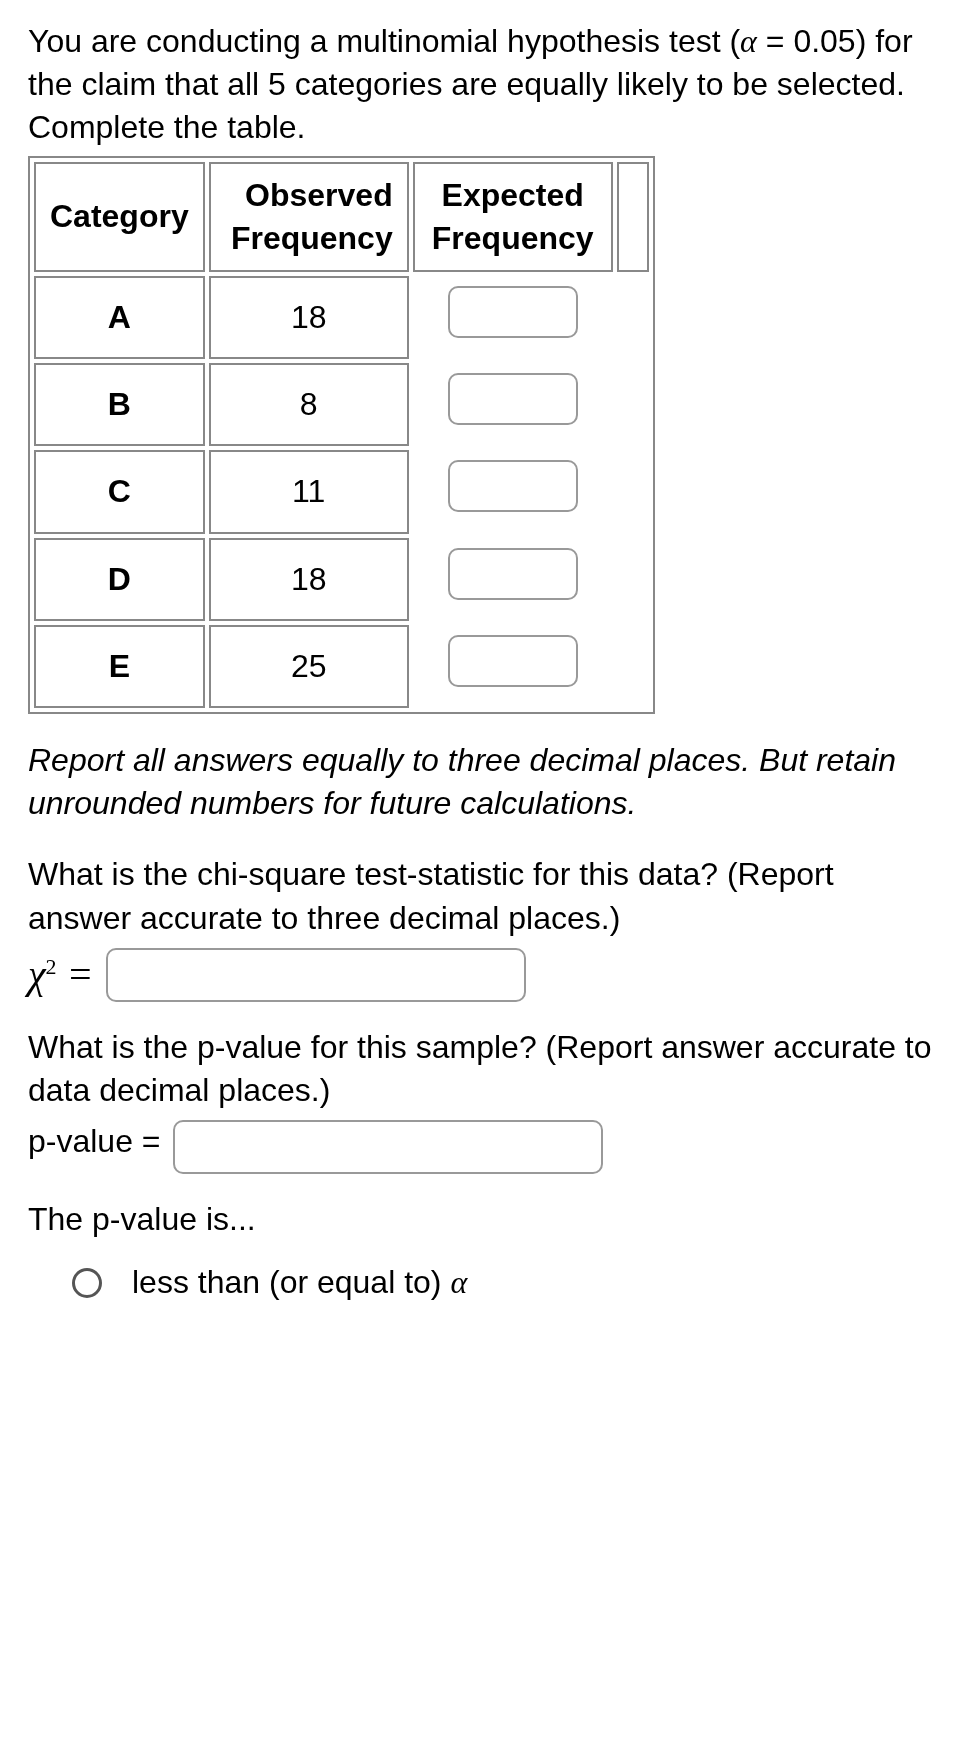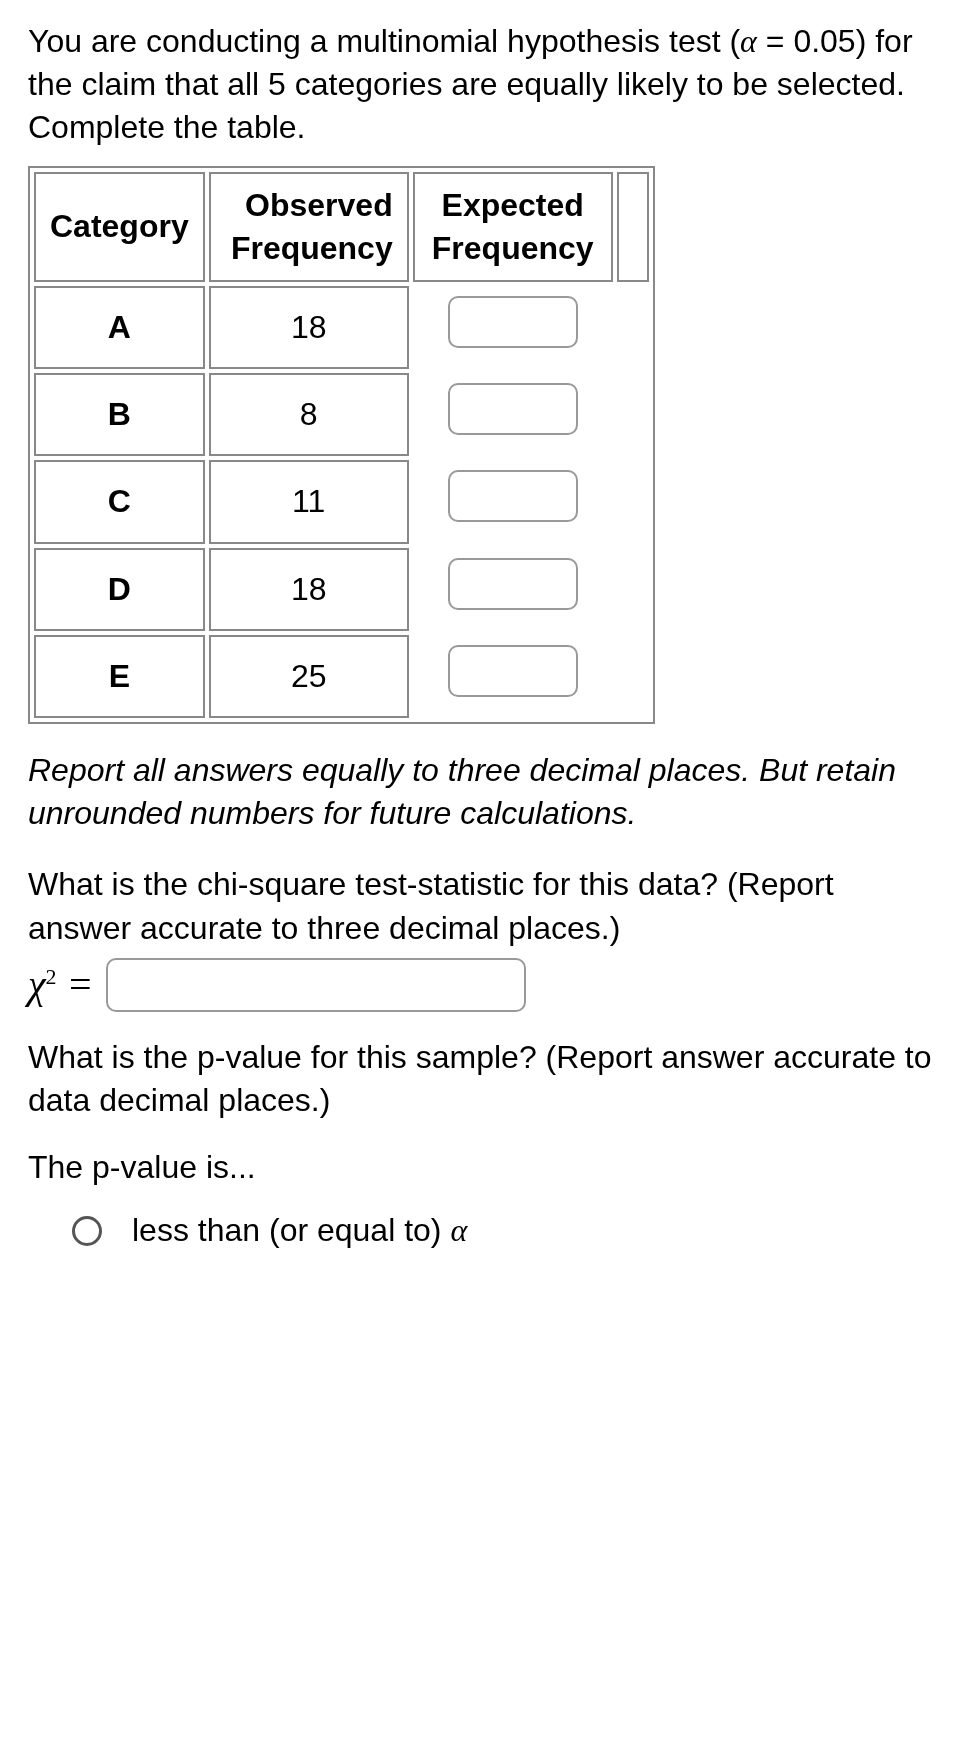--- a/index.html
+++ b/index.html
@@ -5,21 +5,21 @@
   * { box-sizing: border-box; }
   body {
     font-family: "Segoe UI", "Helvetica Neue", Arial, sans-serif;
     font-size: 32px;
     color: #000;
     margin: 0;
     padding: 20px 28px;
     width: 967px;
     line-height: 1.35;
   }
-  .intro { margin-bottom: 10px; }
+  .intro { }
   .alpha { font-style: italic; font-family: "Times New Roman", serif; }
   .tbl-wrap {
     border: 2px solid #888;
     border-collapse: separate;
     border-spacing: 4px;
     margin: 6px 0 6px 0;
     display: inline-block;
   }
   .tbl-wrap td, .tbl-wrap th {
     border: 2px solid #888;
@@ -131,20 +131,24 @@
 <div class="qblock">
   <div>What is the chi-square test-statistic for this data? (Report answer accurate to three decimal places.)</div>
   <div class="input-line">
     <span class="chisym"><i>χ</i><sup style="font-size:22px;font-style:normal;">2</sup> =</span>
     <input class="txtfield chi-field" type="text" value="" style="">
   </div>
 </div>
 
 <div class="qblock">
   <div>What is the p-value for this sample? (Report answer accurate to data decimal places.)</div>
+  <div class="input-line">
+    <span>p-value =</span>
+    <input class="txtfield pval-field" type="text" value="" style="">
+  </div>
 </div>
 
 <div class="qblock">
   <div>The p-value is...</div>
   <div class="radio-group">
     <div class="radio-row">
       <span class="radio-circle"></span>
       <span>less than (or equal to) <span class="alpha">α</span></span>
     </div>
   </div>

